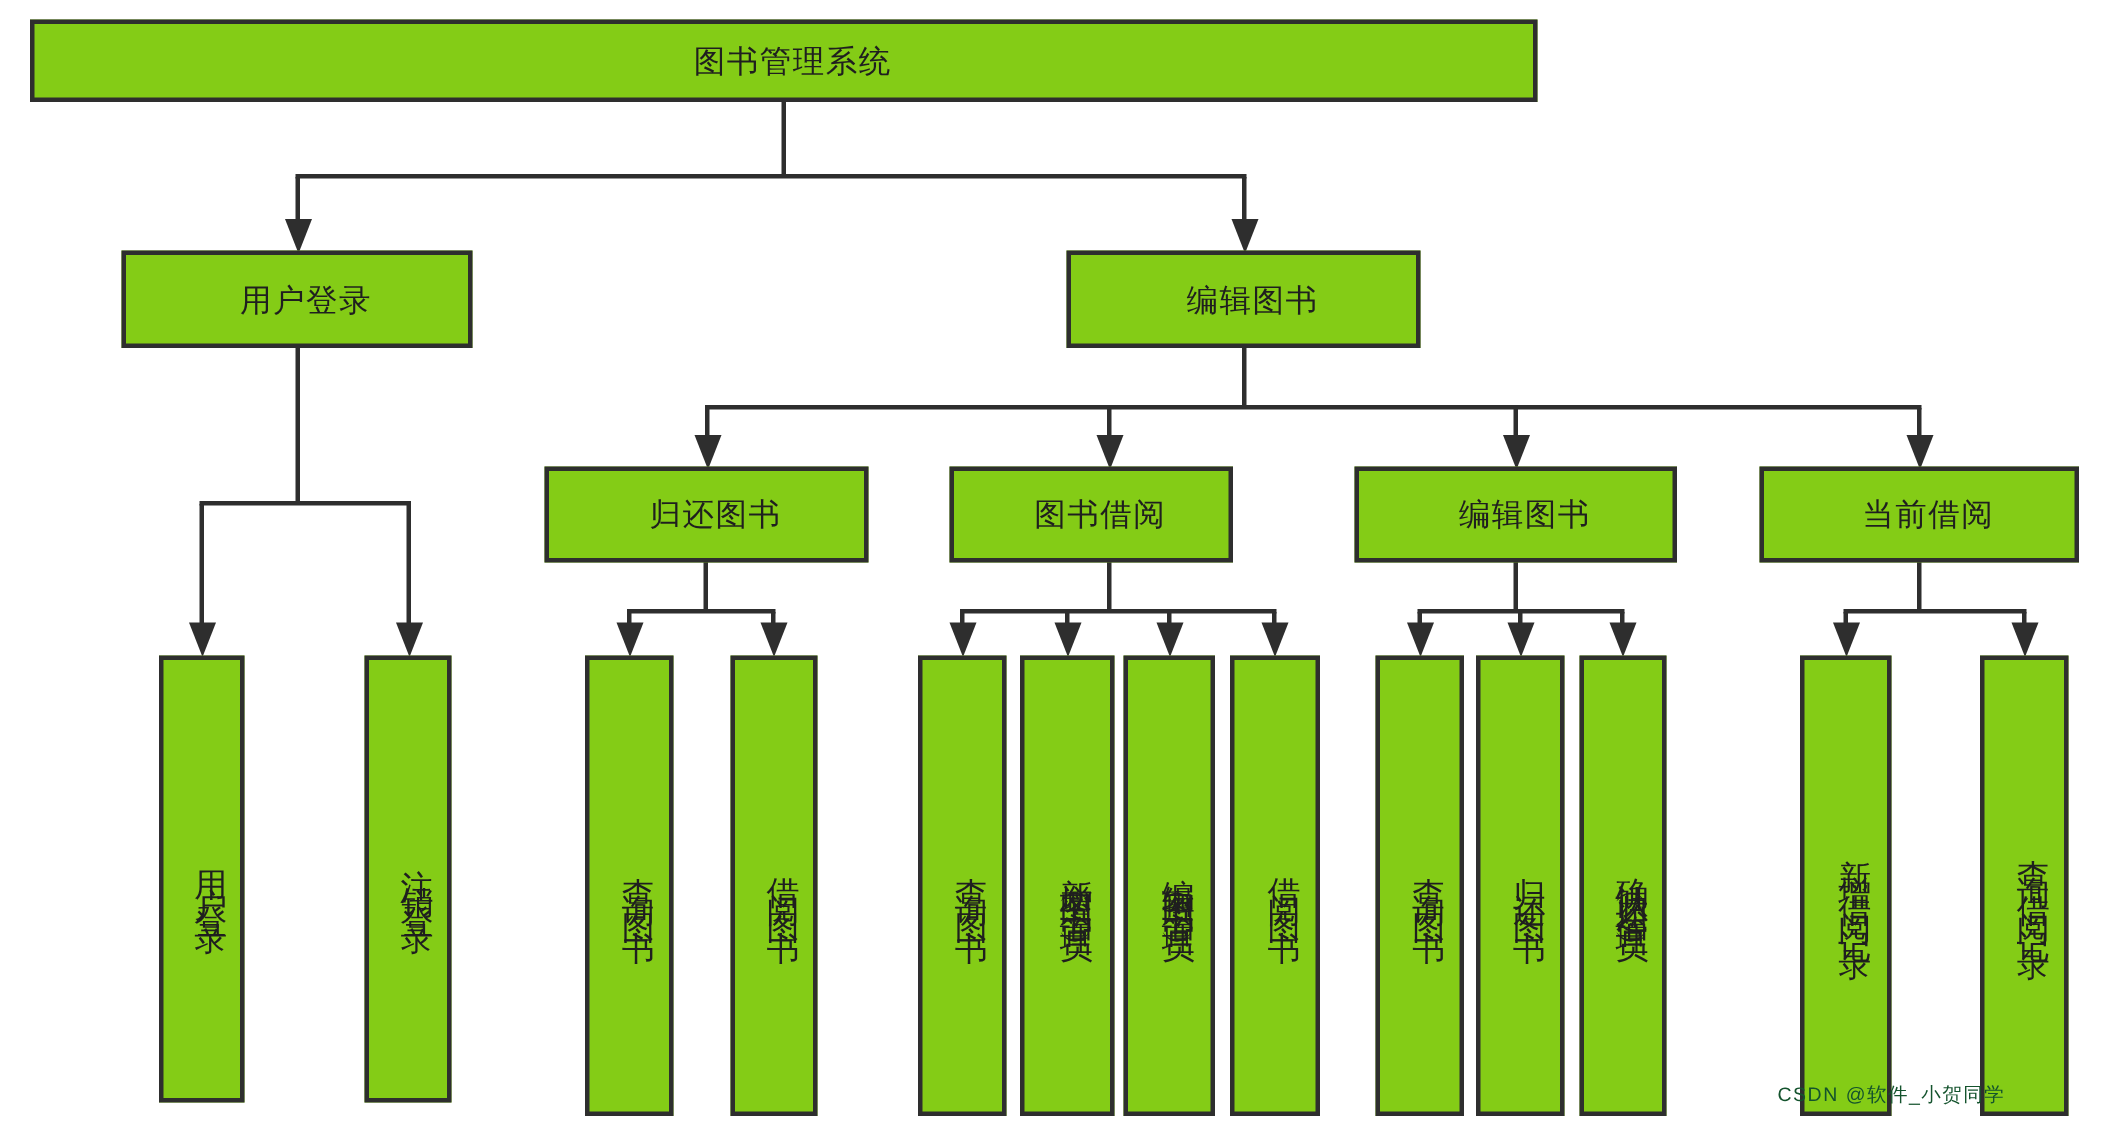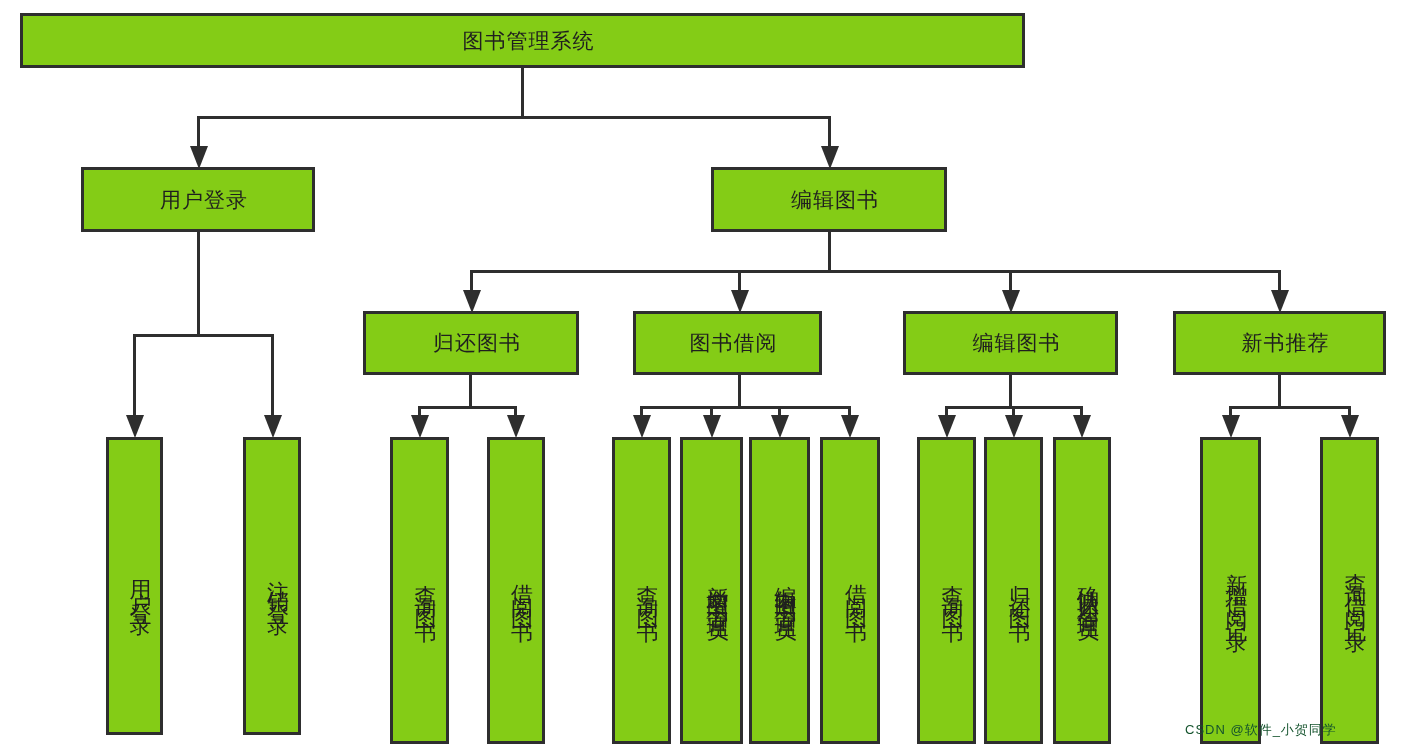--- a/index.html
+++ b/index.html
@@ -58,21 +58,21 @@
 <body>
 
 <div id="canvas">
   <div id="nodes-layer">
       <div class="node" style="left: 20px; top: 13px; width: 1005px; height: 55px;">图书管理系统</div>
       <div class="node" style="left: 81px; top: 167px; width: 234px; height: 65px;">用户登录</div>
       <div class="node" style="left: 711px; top: 167px; width: 236px; height: 65px;">编辑图书</div>
       <div class="node" style="left: 363px; top: 311px; width: 216px; height: 64px;">归还图书</div>
       <div class="node" style="left: 633px; top: 311px; width: 189px; height: 64px;">图书借阅</div>
       <div class="node" style="left: 903px; top: 311px; width: 215px; height: 64px;">编辑图书</div>
-      <div class="node" style="left: 1173px; top: 311px; width: 213px; height: 64px;">新书推荐</div>
+      <div class="node" style="left: 1173px; top: 311px; width: 213px; height: 64px;">当前借阅</div>
       <div class="node v v-short" style="left: 106px; top: 437px; width: 57px; height: 298px;">用户登录</div>
       <div class="node v v-short" style="left: 243px; top: 437px; width: 58px; height: 298px;">注销登录</div>
       <div class="node v v-short" style="left: 390px; top: 437px; width: 59px; height: 307px;">查询图书</div>
       <div class="node v v-short" style="left: 487px; top: 437px; width: 58px; height: 307px;">借阅图书</div>
       <div class="node v v-short" style="left: 612px; top: 437px; width: 59px; height: 307px;">查询图书</div>
       <div class="node v v-long" style="left: 680px; top: 437px; width: 63px; height: 307px;">新增图书（管理员）</div>
       <div class="node v v-long" style="left: 749px; top: 437px; width: 61px; height: 307px;">编辑图书（管理员）</div>
       <div class="node v v-short" style="left: 820px; top: 437px; width: 60px; height: 307px;">借阅图书</div>
       <div class="node v v-short" style="left: 917px; top: 437px; width: 59px; height: 307px;">查询图书</div>
       <div class="node v v-short" style="left: 984px; top: 437px; width: 59px; height: 307px;">归还图书</div>

